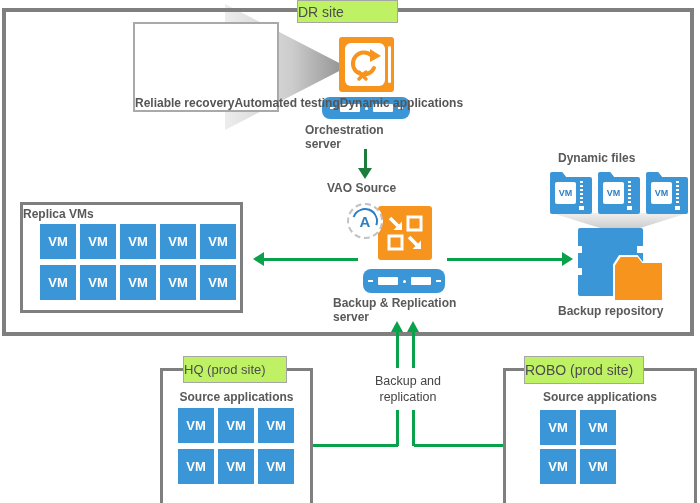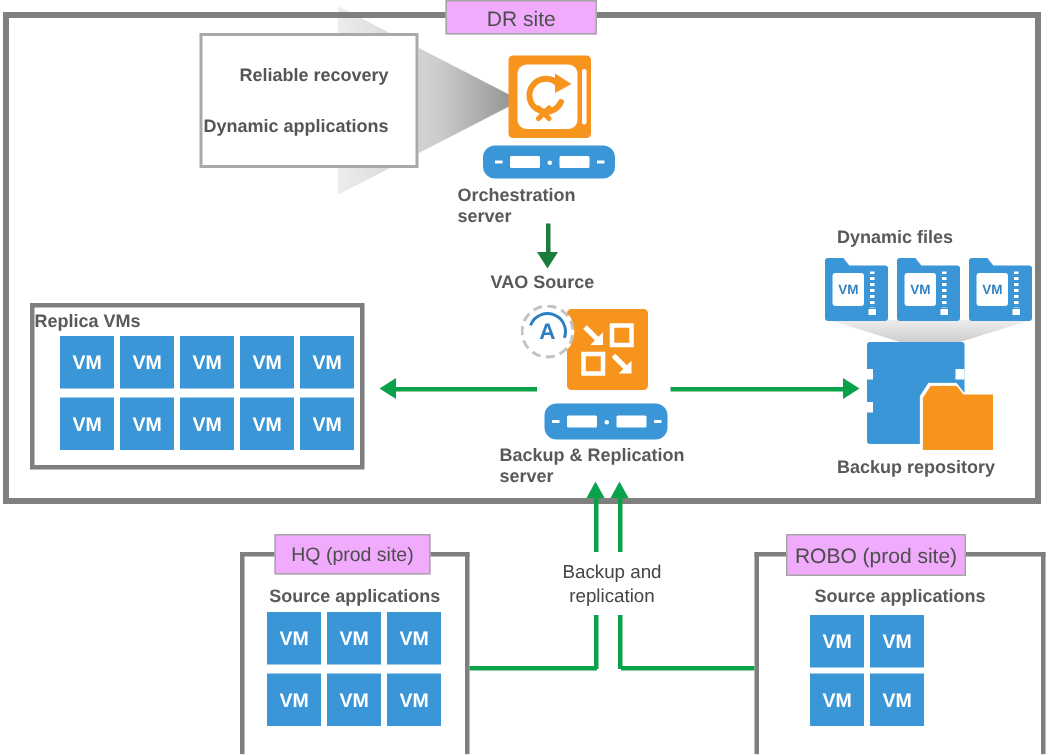--- a/index.html
+++ b/index.html
@@ -4,32 +4,32 @@
 <style>
   html,body{margin:0;padding:0;background:#fff;}
   .canvas{position:relative;width:700px;height:503px;background:#ffffff;overflow:hidden;
           font-family:"Liberation Sans",sans-serif;color:#595959;}
   .abs{position:absolute;}
 
   
   .dr-box{left:2px;top:8px;width:692px;height:328px;border:4px solid #7f7f7f;box-sizing:border-box;}
 
   
-  .tag{background:#f0abfc;border:1px solid #a6a6a6;display:flex;align-items:center;justify-content:center;
+  .tag{background:#bef264;border:1px solid #a6a6a6;display:flex;align-items:center;
        color:#4d4d4d;box-sizing:border-box;z-index:5;}
   .tag-dr{left:297px;top:0;width:101px;height:23px;font-size:14px;}
   .tag-hq{left:183px;top:356px;width:104px;height:27px;font-size:13px;}
   .tag-robo{left:524px;top:356px;width:120px;height:28px;font-size:14px;}
 
   
   .callout{left:133px;top:22px;width:146px;height:90px;border:2px solid #a9a9a9;background:#fff;box-sizing:border-box;}
   .callout-arrow{left:225px;top:4px;width:122px;height:126px;
        background:linear-gradient(90deg,#ededed 0%,#cccccc 55%,#8f8f8f 100%);
        clip-path:polygon(0 0,100% 50%,0 100%);}
-  .callout-text{left:135px;top:24px;width:124px;height:86px;display:flex;flex-direction:column;
+  .callout-text{left:135px;top:24px;width:124px;height:86px;display:flex;
        justify-content:space-evenly;align-items:flex-end;padding-right:18px;z-index:4;}
   .callout-text div{font-size:12px;font-weight:600;color:#555;white-space:nowrap;}
 
   
   .orch-icon{left:339px;top:37px;width:55px;height:55px;background:#f7941e;border-radius:3px;}
   .orch-page{position:absolute;right:3px;top:9px;bottom:9px;width:3px;background:#fff;border-radius:2px;}
   .orch-inner{position:absolute;left:6px;top:6px;width:40px;height:43px;background:#fff;border-radius:6px;}
   .server-bar{background:#3a96d6;border-radius:8px;display:flex;align-items:center;justify-content:center;gap:5px;}
   .bar1{left:322px;top:97px;width:88px;height:22px;}
   .bar2{left:363px;top:269px;width:82px;height:24px;}
@@ -122,20 +122,21 @@
   <div class="abs callout-arrow"></div>
 
   <div class="abs dr-box"></div>
   <div class="abs tag tag-dr">
     <span>DR site</span>
   </div>
 
   <div class="abs callout"></div>
   <div class="abs callout-text">
     <div>Reliable recovery</div>
+    <div>Automated testing</div>
     <div>Dynamic applications</div>
   </div>
 
   <div class="abs orch-icon">
     <div class="orch-page"></div>
     <div class="orch-inner">
       <svg width="40" height="43" viewBox="0 0 40 43">
         <path d="M27 13 A 11 11 0 1 0 29 25" fill="none" stroke="#f7941e" stroke-width="4" stroke-linecap="round"></path>
         <polygon points="25,6 36,13 25,19" fill="#f7941e"></polygon>
         <path d="M14 29 L21 36 M21 29 L14 36" stroke="#f7941e" stroke-width="3.5" stroke-linecap="round"></path>

